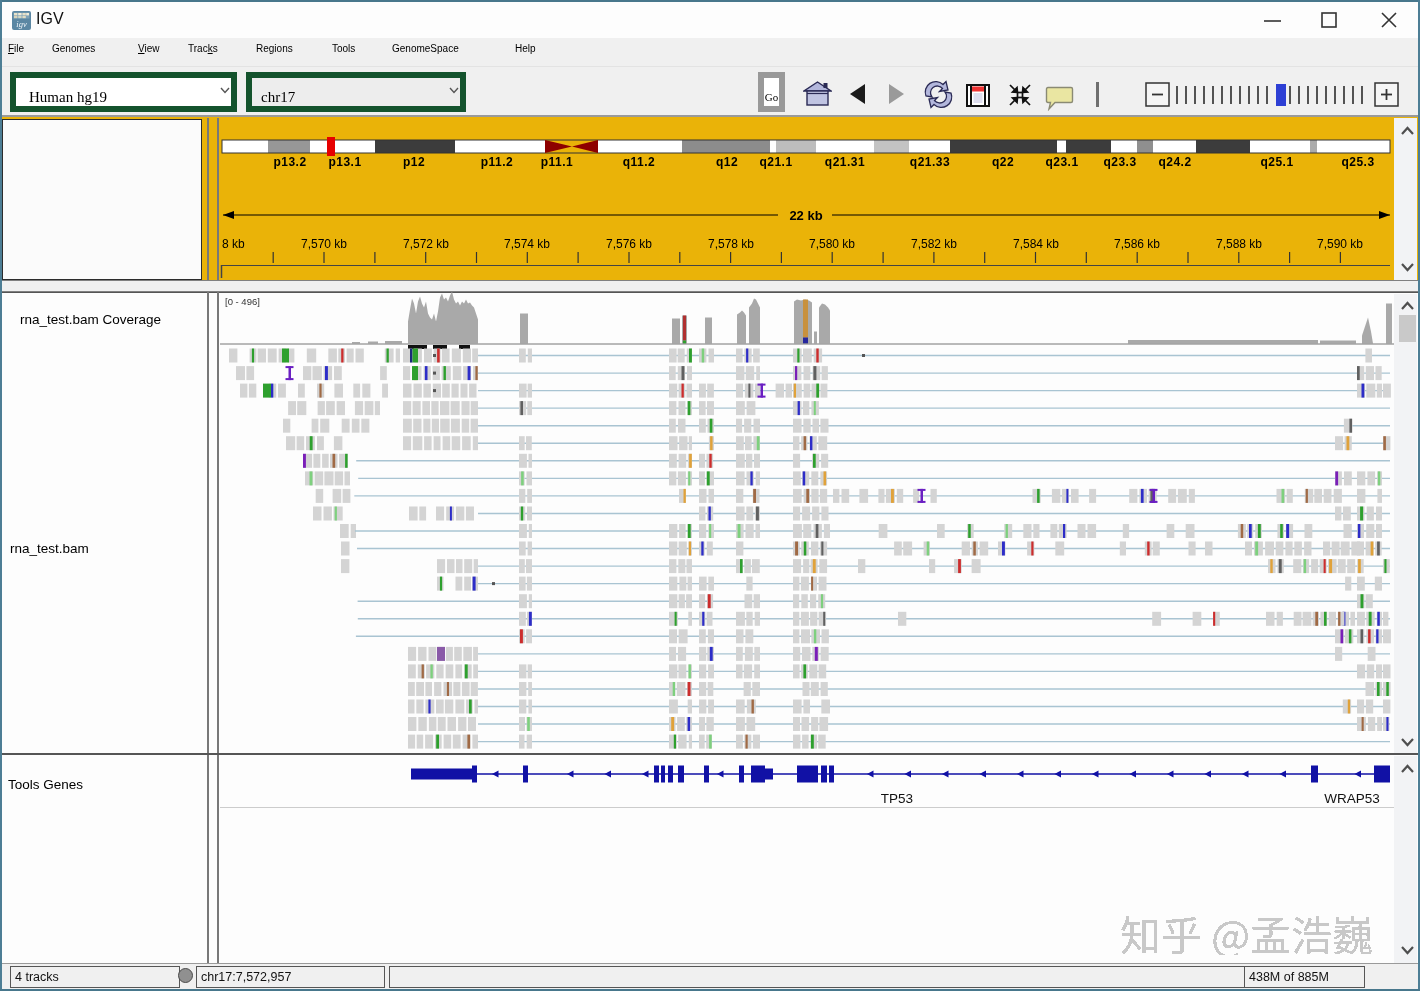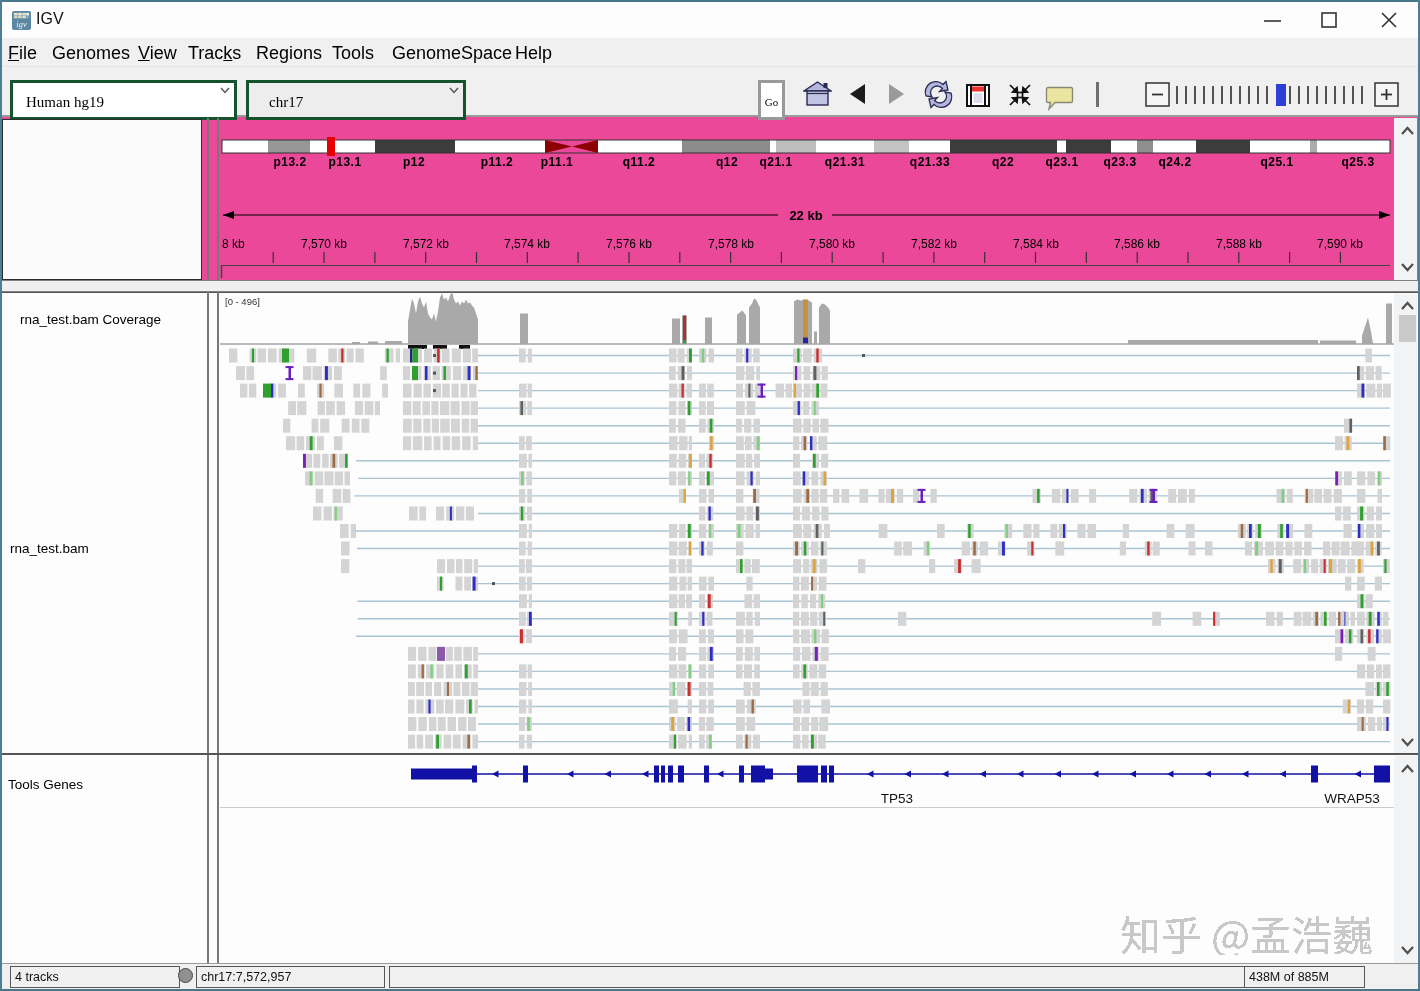--- a/index.html
+++ b/index.html
@@ -1,26 +1,26 @@
 <!DOCTYPE html>
 <html><head><meta charset="utf-8"><style>
 *{margin:0;padding:0;box-sizing:border-box}
 body{width:1420px;height:991px;overflow:hidden;font-family:"Liberation Sans",sans-serif;background:#fff}
-#win{position:relative;width:1420px;height:991px;background:#ec4899;overflow:hidden}
+#win{position:relative;width:1420px;height:991px;background:#eab308;overflow:hidden}
 .abs{position:absolute}
 .serif{font-family:"Liberation Serif",serif}
 
 #title{left:0;top:2px;width:100%;height:36px;background:#fdfdfd}
 #titletext{left:36px;top:10px;font-size:16px;color:#111}
 
 #menu{left:0;top:38px;width:100%;height:29px;background:#f0f0f0;border-bottom:1px solid #e3e3e3}
-.mi{position:absolute;top:43px;font-size:18px;color:#000}
+.mi{position:absolute;top:43px;font-size:10px;color:#000}
 
 #toolbar{left:0;top:67px;width:100%;height:50px;background:#f0f0f0;border-bottom:2px solid #9a9a9a}
-.field{position:absolute;top:80px;height:40px;background:#fff;border:3px solid #14532d;font-size:15px;line-height:38px}
+.field{position:absolute;top:72px;height:40px;background:#fff;border:6px solid #14532d;font-size:15px;line-height:38px}
 .combo-arrow{position:absolute;top:16px;width:10px;height:8px}
 
 #status{left:0;top:963px;width:100%;height:26px;background:#f0f0f0}
 .sbox{position:absolute;top:966px;height:22px;border:1px solid #565656;background:#f0f0f0;font-size:12.5px;color:#111;line-height:20px;padding-left:4px}
 
 .namecol{background:#fbfbfb}
 .vline{position:absolute;width:2px;background:#787878}
 .tracklabel{position:absolute;font-size:13.5px;color:#000}
 .sb{position:absolute;left:1394px;width:23px;background:#f2f3f5}
 </style></head>
@@ -59,21 +59,21 @@
   <div class="mi" style="left:256px">Regions</div>
   <div class="mi" style="left:332px">Tools</div>
   <div class="mi" style="left:392px">GenomeSpace</div>
   <div class="mi" style="left:515px">Help</div>
 
   <div class="abs" id="toolbar"></div>
   <div class="field serif" style="left:10px;width:227px;padding-left:13px">Human hg19</div>
   <svg class="combo-arrow" style="left:220px;top:86px" viewBox="0 0 10 8">
       <path d="M1 2 L5 6.5 L9 2" stroke="#555" stroke-width="1.4" fill="none"></path>
     </svg>
-  <div class="field serif" style="left:246px;width:220px;background:#ededed;padding-left:20px">chr17</div>
+  <div class="field serif" style="left:246px;width:220px;background:#ededed;padding-left:9px">chr17</div>
   <svg class="combo-arrow" style="left:449px;top:86px" viewBox="0 0 10 8">
       <path d="M1 2 L5 6.5 L9 2" stroke="#555" stroke-width="1.4" fill="none"></path>
     </svg>
   <div class="field serif" style="left:758px;width:27px;font-size:11px;text-align:center;padding-left:0;background:#fff;border-color:#999">Go</div>
 
   <svg class="abs" style="left:803px;top:81px" width="29" height="26" viewBox="0 0 29 26">
     <polygon points="14.5,1 28,10 1,10" fill="#b3b7dc" stroke="#2a2a55" stroke-width="1.4"></polygon>
     <rect x="20.5" y="2" width="4" height="5" fill="#2a2a55"></rect>
     <rect x="4" y="10" width="21" height="14" fill="#c0c4e2" stroke="#2a2a55" stroke-width="1.4"></rect>
     <line x1="4" y1="12.5" x2="25" y2="12.5" stroke="#2a2a55" stroke-width="1.2"></line>

